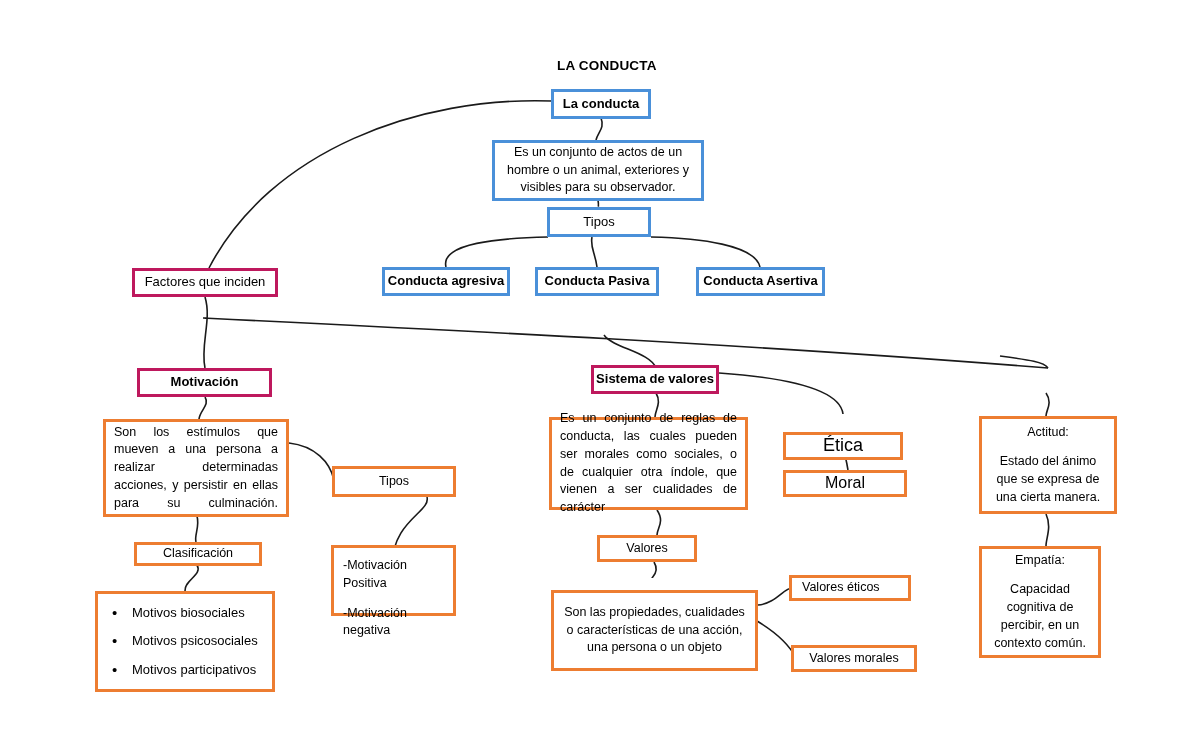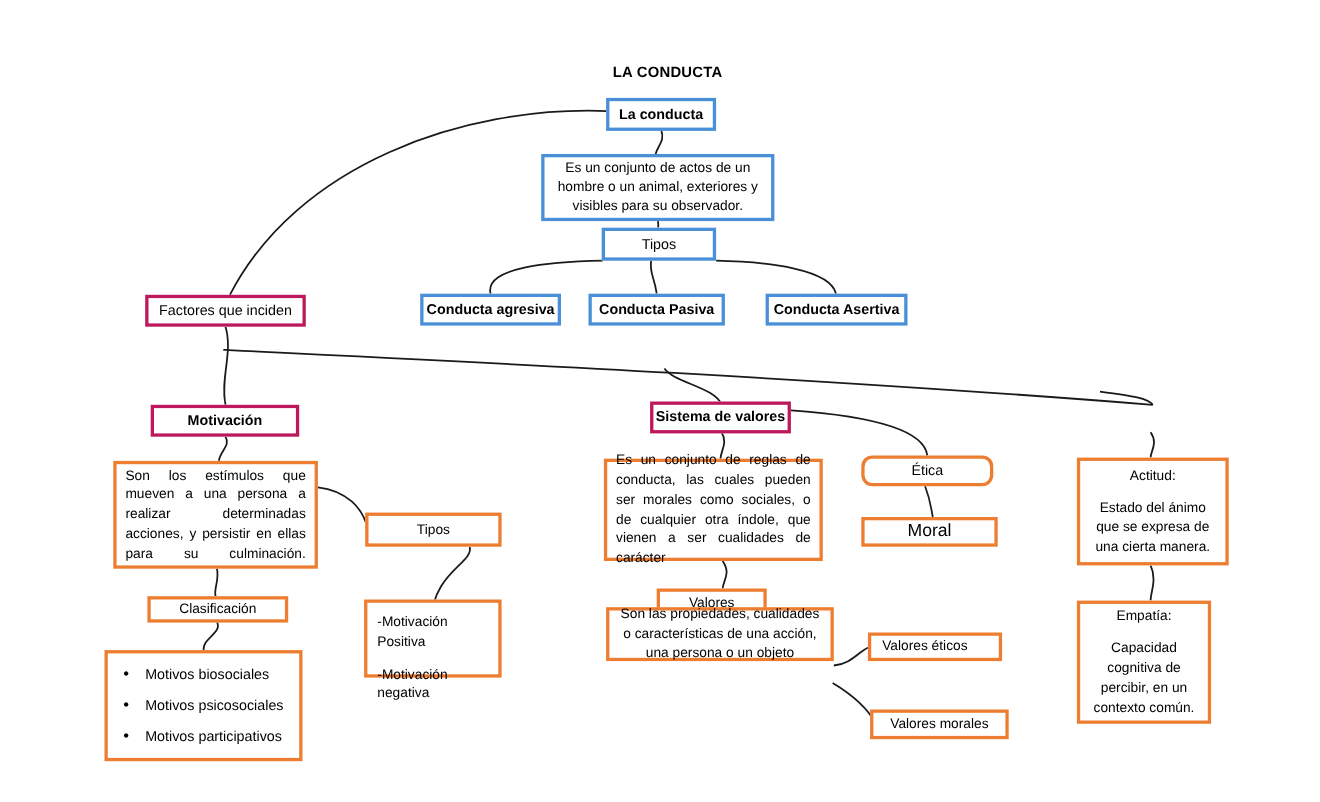--- a/index.html
+++ b/index.html
@@ -194,33 +194,33 @@
       <li>Motivos biosociales</li>
       <li>Motivos psicosociales</li>
       <li>Motivos participativos</li>
     </ul>
   </div>
 
   <div class="node orange just" style="left:549px; top:417px; width:199px; height:93px; font-size:12.5px;">
     <span class="txt">Es un conjunto de reglas de conducta, las cuales pueden ser morales como sociales, o de cualquier otra índole, que vienen a ser cualidades de carácter</span>
   </div>
 
-  <div class="node orange ctr" style="left:783px; top:414px; width:120px; height:28px; font-size:13px;border-radius:10px;">
+  <div class="node orange ctr" style="left:783px; top:432px; width:120px; height:28px; font-size:18px;">
     <span class="txt">Ética</span>
   </div>
 
   <div class="node orange ctr" style="left:783px; top:470px; width:124px; height:27px; font-size:16px;">
     <span class="txt">Moral</span>
   </div>
 
   <div class="node orange ctr" style="left:597px; top:535px; width:100px; height:27px; font-size:12.5px;">
     <span class="txt">Valores</span>
   </div>
 
-  <div class="node orange ctr" style="left:551px; top:552px; width:207px; height:49px; font-size:12.5px; padding:0 6px;">
+  <div class="node orange ctr" style="left:551px; top:590px; width:207px; height:81px; font-size:12.5px; padding:0 6px;">
     <span class="txt">Son las propiedades, cualidades o características de una acción, una persona o un objeto</span>
   </div>
 
   <div class="node orange lft" style="left:789px; top:575px; width:122px; height:26px; font-size:12.5px; padding-left:10px;">
     <span class="txt">Valores éticos</span>
   </div>
 
   <div class="node orange ctr" style="left:791px; top:645px; width:126px; height:27px; font-size:12.5px;">
     <span class="txt">Valores morales</span>
   </div>

